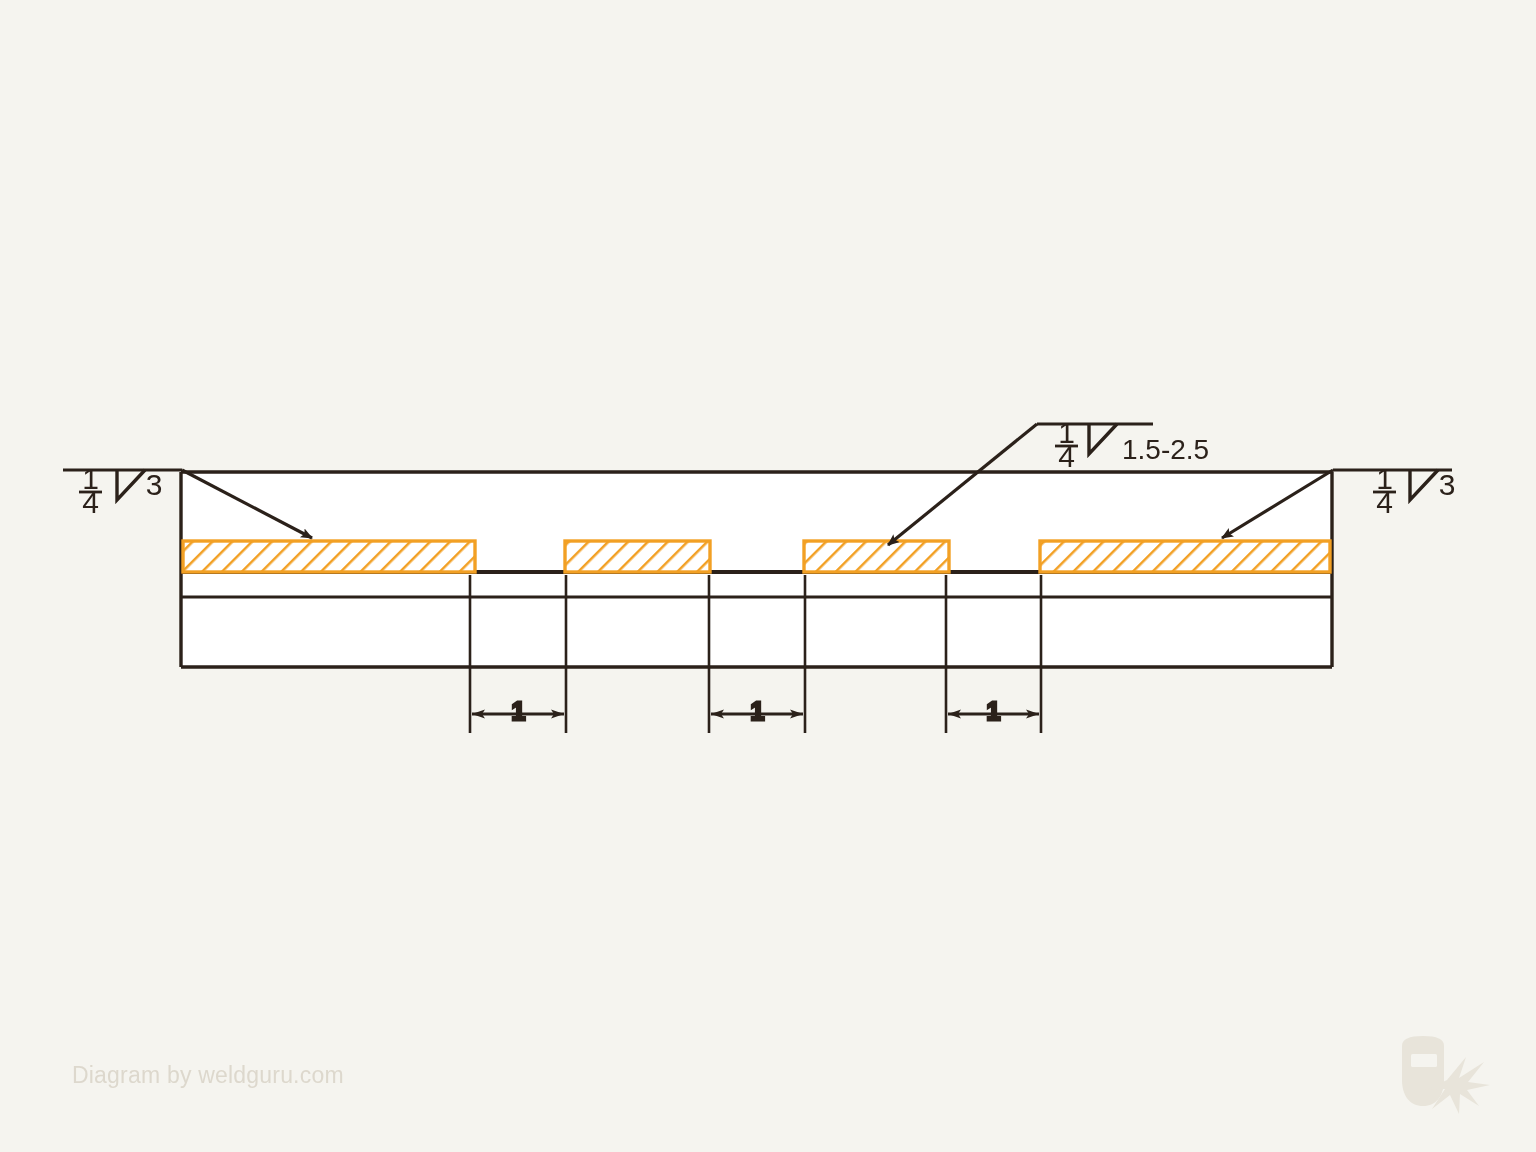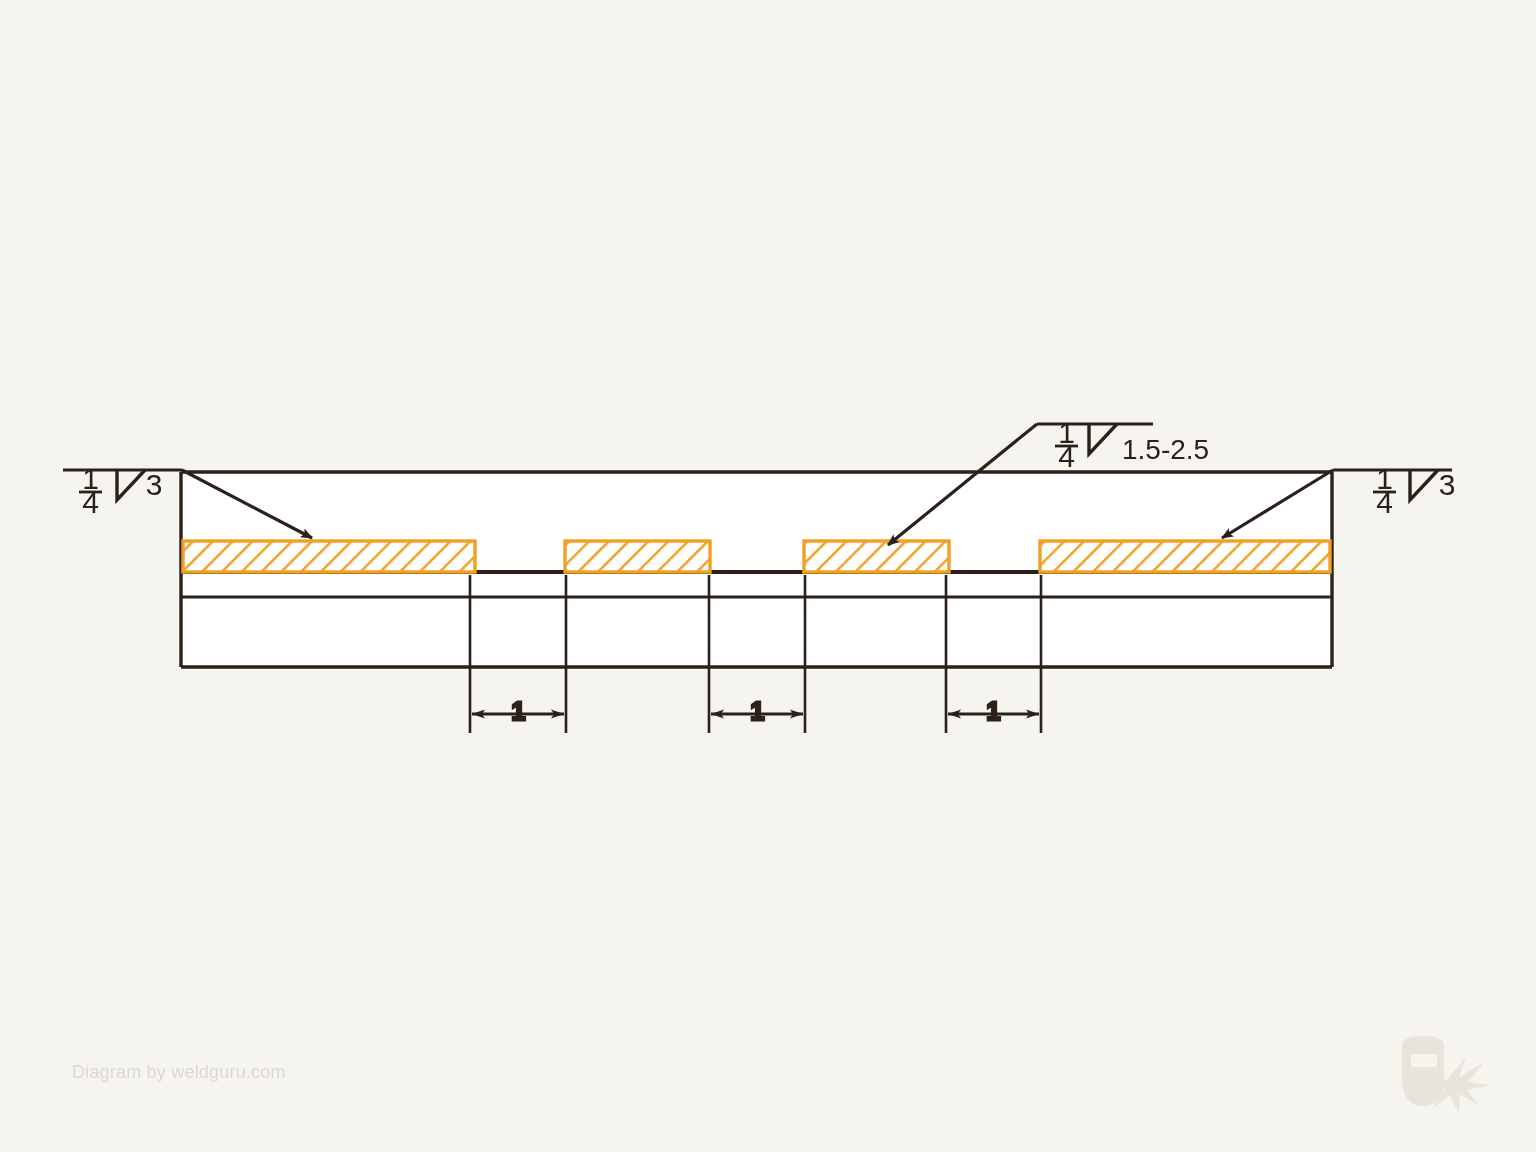--- a/index.html
+++ b/index.html
@@ -52,21 +52,21 @@
     fill: #2b211a;
     font-size: 28px;
     text-anchor: start;
     dominant-baseline: middle;
   }
   .credit {
     position: absolute;
     left: 72px;
     top: 1062px;
     font-family: "Liberation Sans", sans-serif;
-    font-size: 18px;
+    font-size: 23px;
     color: #ddd8cd;
     letter-spacing: 0.2px;
     white-space: nowrap;
   }
   .logo {
     position: absolute;
     left: 1392px;
     top: 1034px;
     width: 104px;
     height: 84px;

